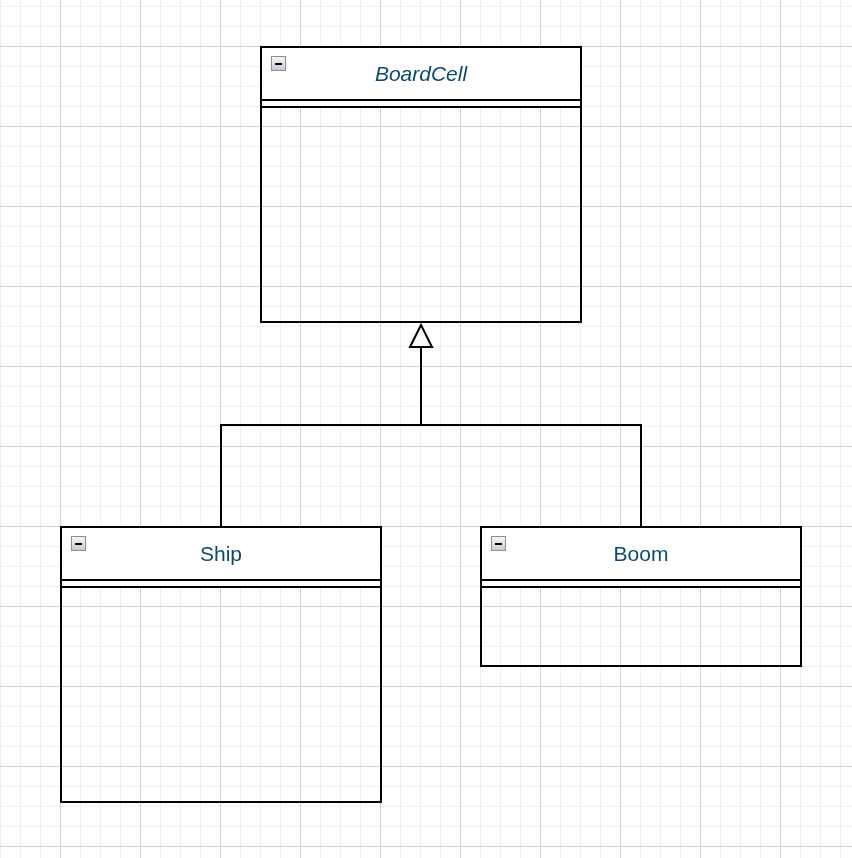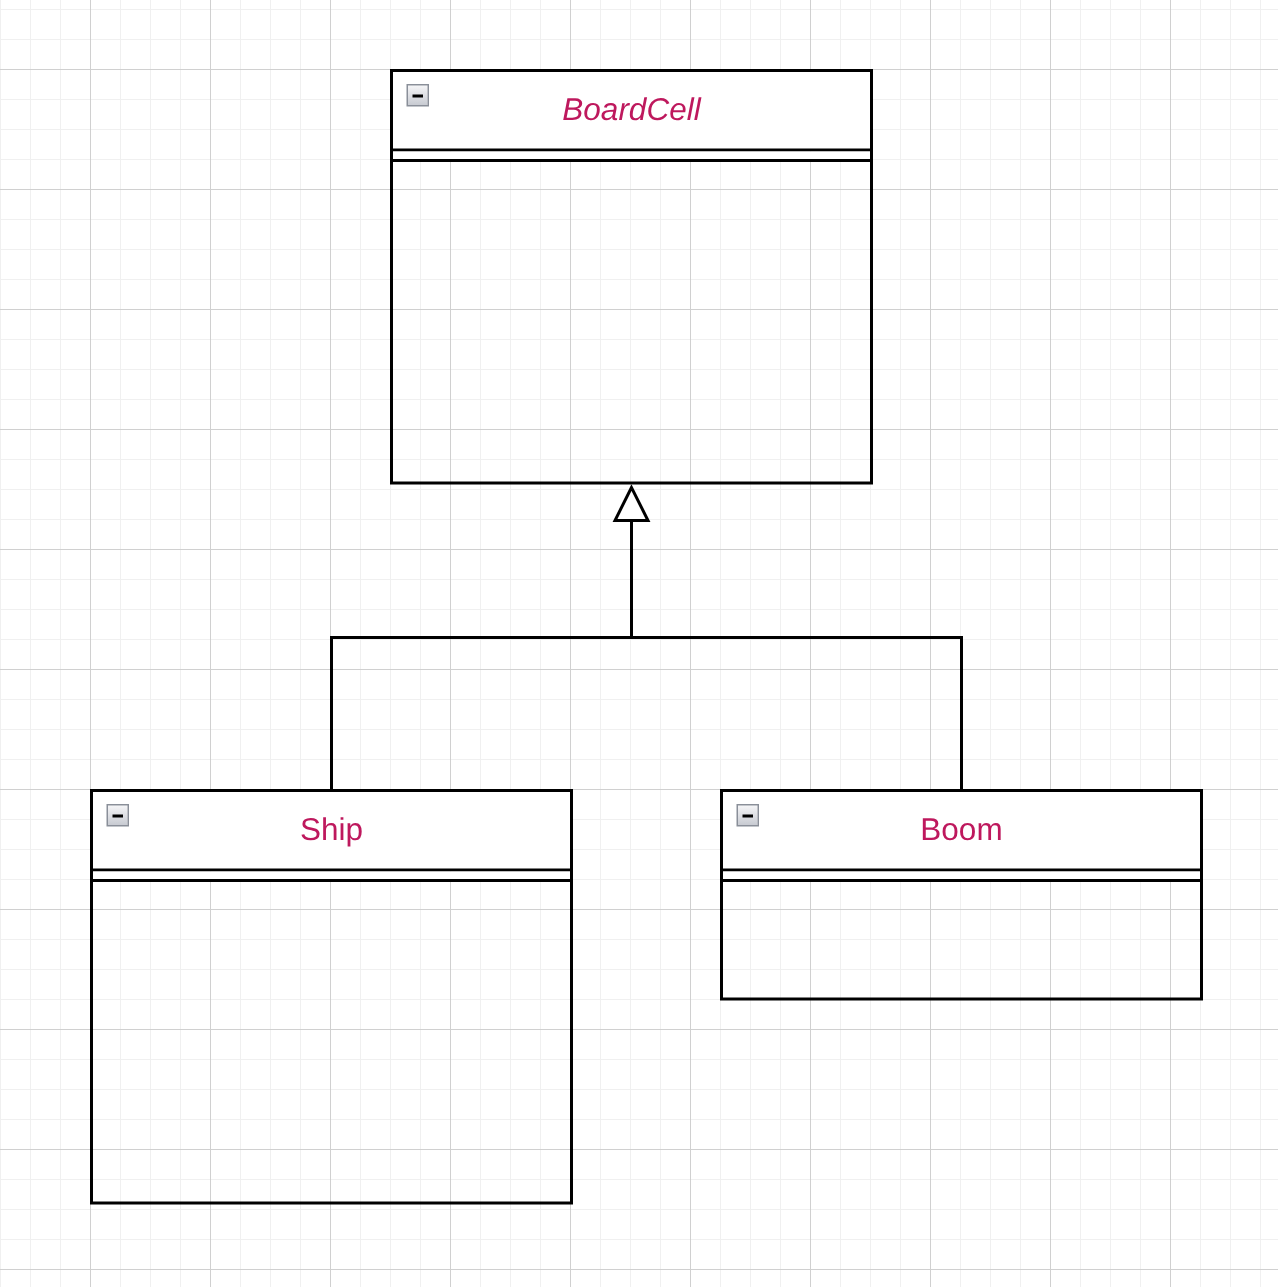--- a/index.html
+++ b/index.html
@@ -16,21 +16,21 @@
     font-family: "Liberation Sans", sans-serif;
   }
   .uml-class {
     position: absolute; box-sizing: border-box;
     border: 2px solid #000; background: transparent;
   }
   .uml-header {
     position: absolute; left: 0; right: 0; top: 0; height: 51px;
     background: #ffffff; border-bottom: 2px solid #000;
     display: flex; align-items: center; justify-content: center;
-    font-size: 21px; color: #be185d;
+    font-size: 21px; color: #0c4a6e;
   }
   .uml-header.abstract { font-style: italic; }
   .uml-sep {
     position: absolute; left: 0; right: 0; top: 53px; height: 5px;
     background: #ffffff; border-bottom: 2px solid #000;
   }
   .collapse-btn {
     position: absolute; left: 9px; top: 8px; width: 15px; height: 15px;
     box-sizing: border-box; border: 1px solid #8a8f99;
     background: linear-gradient(#f5f5f7, #c8cbd2);

